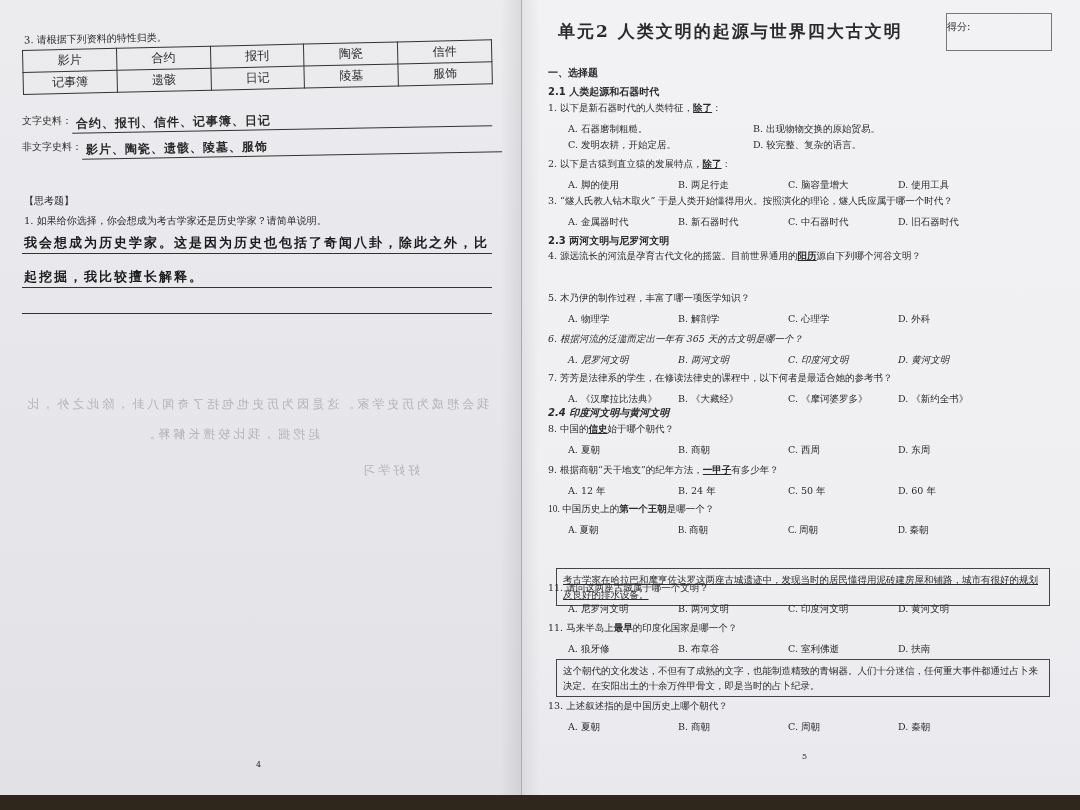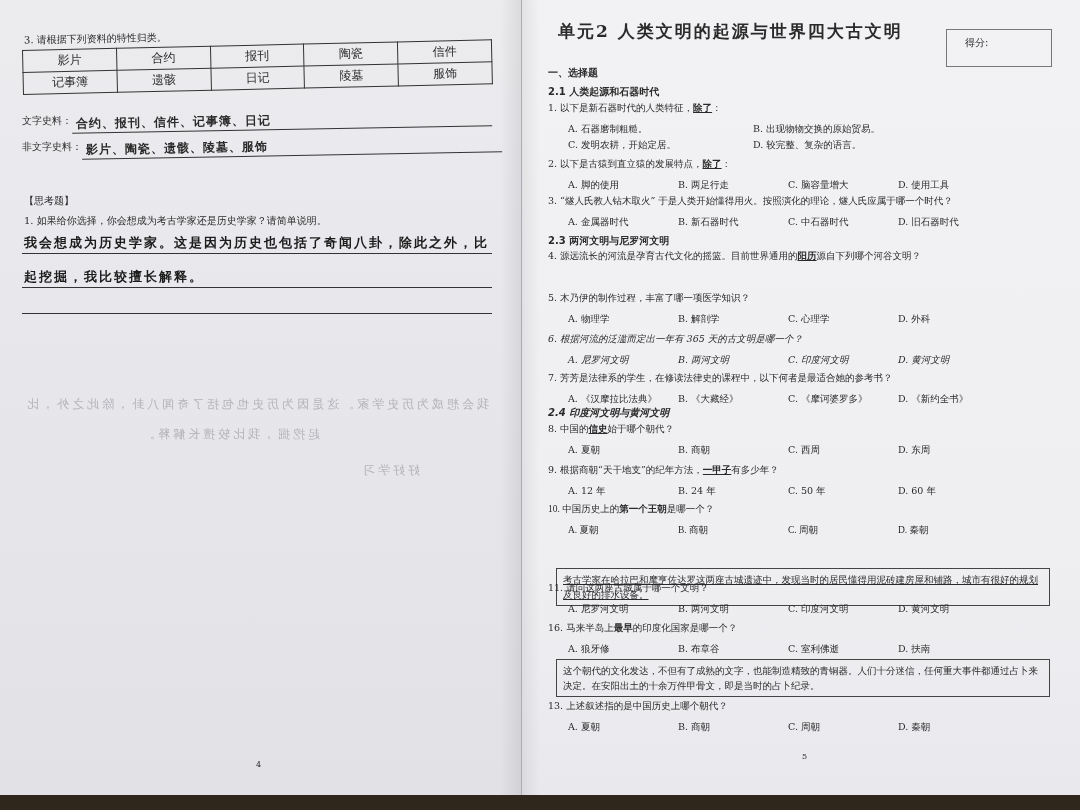--- a/index.html
+++ b/index.html
@@ -54,22 +54,22 @@
     position: absolute; left: 24px; font-size: 12px; color: #b4b3b8; letter-spacing: 3px;
     transform: scaleX(-1); white-space: nowrap;
   }
   .page-num { position: absolute; font-size: 8px; }
 
   
   .unit-title {
     position: absolute; left: 36px; top: 20px; font-size: 17px; font-weight: bold; letter-spacing: 2px;
   }
   .score-box {
-    position: absolute; left: 424px; top: 29px; width: 106px; height: 38px;
-    border: 1px solid #777; font-family: "DejaVu Sans", sans-serif; font-size: 10px; padding: 6px 18px;
+    position: absolute; left: 424px; top: 13px; width: 106px; height: 38px;
+    border: 1px solid #777; font-family: "DejaVu Sans", sans-serif; font-size: 10px; padding: 6px 0;
   }
   .section { position: absolute; left: 26px; font-family: "DejaVu Sans", sans-serif; font-weight: bold; font-size: 10px; }
   .q { position: absolute; left: 26px; width: 510px; font-size: 9.5px; }
   .q .stem { display: block; }
   .q .opts { display: flex; padding-left: 20px; margin-top: 8px; }
   .q .opts span { width: 110px; }
   .q .opts.two { flex-wrap: wrap; }
   .q .opts.two span { width: 185px; margin-bottom: 3px; }
   .u { text-decoration: underline; font-weight: bold; }
   .b { font-weight: bold; }
@@ -240,21 +240,21 @@
       <span class="stem">11. 请问这两座古城属于哪一个文明？</span>
       <div class="opts">
         <span>A. 尼罗河文明</span>
         <span>B. 两河文明</span>
         <span>C. 印度河文明</span>
         <span>D. 黄河文明</span>
       </div>
     </div>
 
     <div class="q" style="top:622px;">
-      <span class="stem"><span>16. 马来半岛上</span><span class="b">最早</span><span>的印度化国家是哪一个？</span></span>
+      <span class="stem"><span>11. 马来半岛上</span><span class="b">最早</span><span>的印度化国家是哪一个？</span></span>
       <div class="opts">
         <span>A. 狼牙修</span>
         <span>B. 布章谷</span>
         <span>C. 室利佛逝</span>
         <span>D. 扶南</span>
       </div>
     </div>
 
     <div class="passage" style="top:659px;">这个朝代的文化发达，不但有了成熟的文字，也能制造精致的青铜器。人们十分迷信，任何重大事件都通过占卜来决定。在安阳出土的十余万件甲骨文，即是当时的占卜纪录。</div>
 

